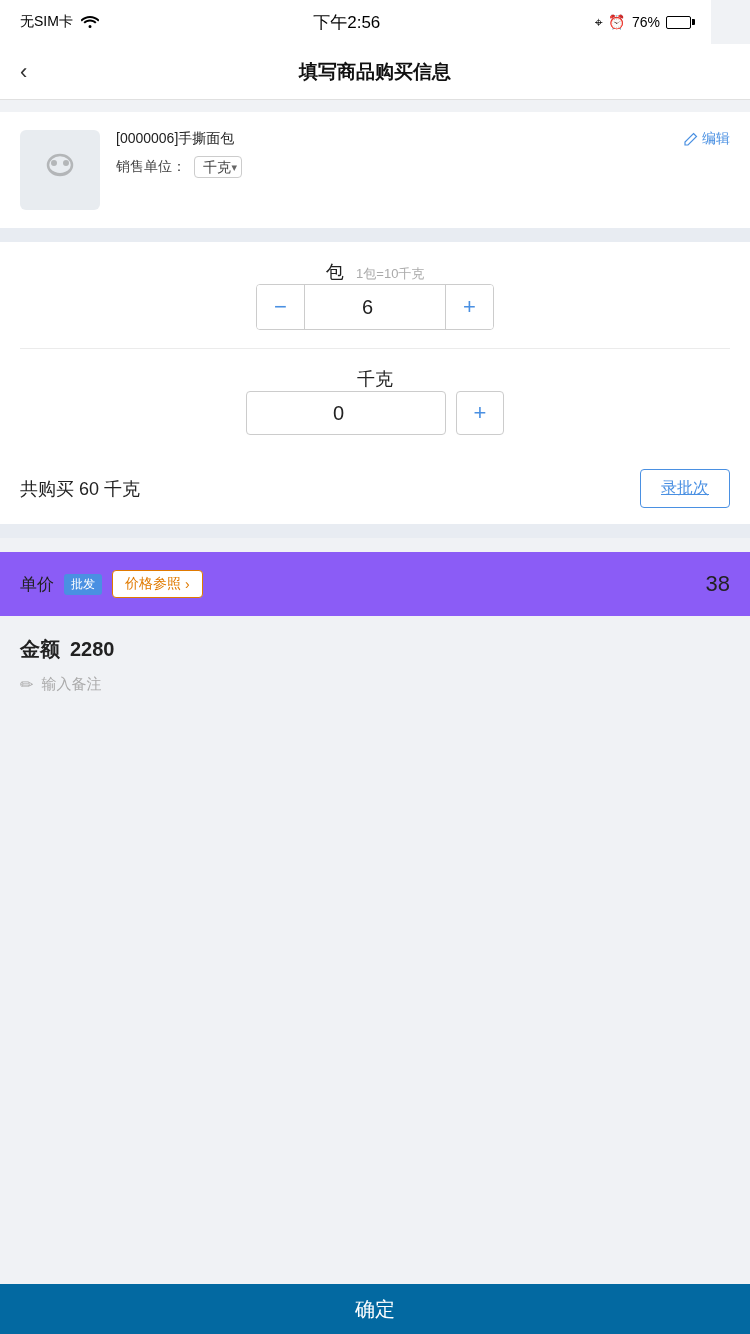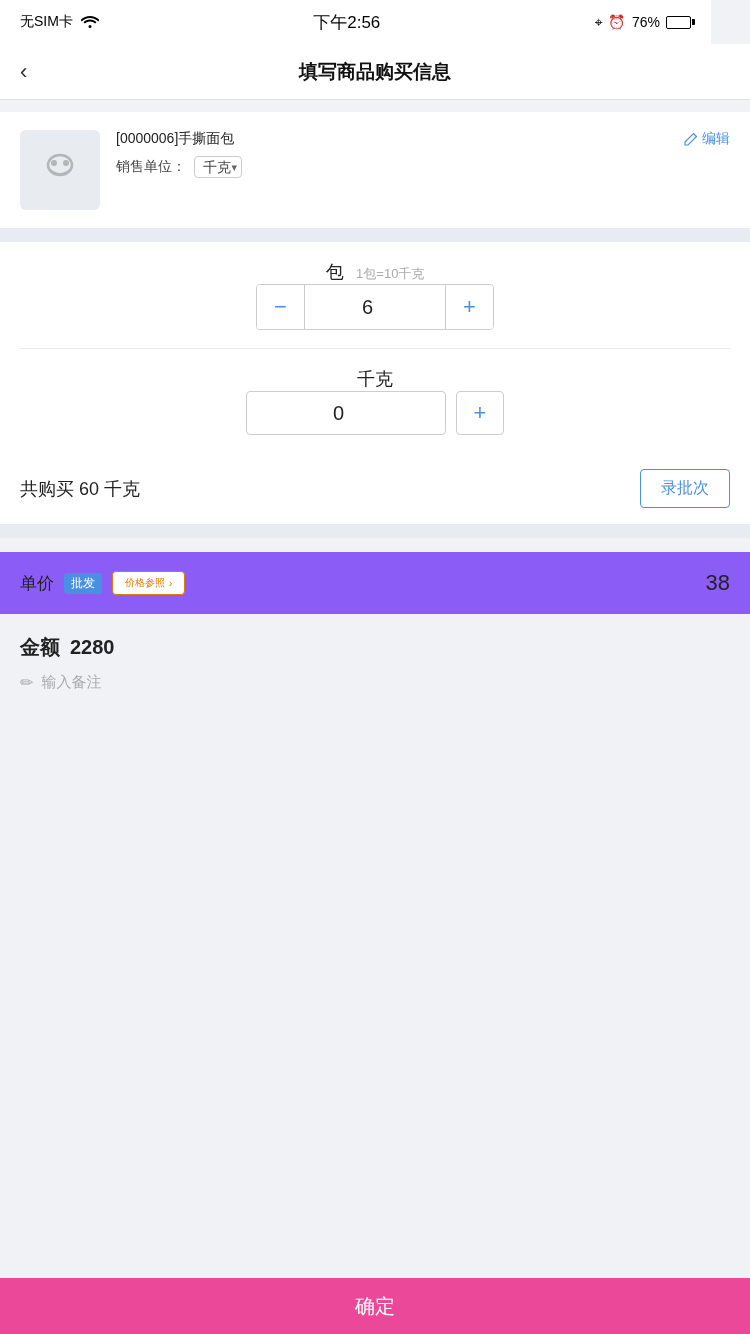--- a/index.html
+++ b/index.html
@@ -201,20 +201,21 @@
     }
     .total-text { font-size: 18px; color: #222; }
     .batch-btn {
       border: 1px solid #4a90e2;
       color: #4a90e2;
       background: #fff;
       border-radius: 4px;
       padding: 8px 20px;
       font-size: 16px;
       cursor: pointer;
+      text-decoration: underline;
     }
 
     
     .price-section {
       background: #8b5cf6;
       padding: 18px 20px;
       margin-top: 14px;
       display: flex;
       align-items: center;
       gap: 10px;
@@ -226,21 +227,21 @@
       font-size: 12px;
       padding: 2px 7px;
       border-radius: 3px;
     }
     .price-ref-btn {
       border: 1px solid #e07a00;
       color: #e07a00;
       background: #fff;
       border-radius: 4px;
       padding: 4px 12px;
-      font-size: 10px;
+      font-size: 14px;
       cursor: pointer;
       display: flex;
       align-items: center;
       gap: 4px;
     }
     .price-value {
       margin-left: auto;
       font-size: 22px;
       color: #222;
       font-weight: 500;
@@ -274,22 +275,22 @@
       min-height: 320px;
       background: #f0f2f5;
     }
 
     
     .bottom-bar {
       position: fixed;
       bottom: 0;
       left: 0;
       width: 750px;
-      height: 56px;
-      background: #ec4899;
+      height: 50px;
+      background: #0369a1;
       display: flex;
       align-items: center;
       justify-content: center;
       cursor: pointer;
     }
     .confirm-btn {
       color: #fff;
       font-size: 20px;
       font-weight: 500;
       background: transparent;

